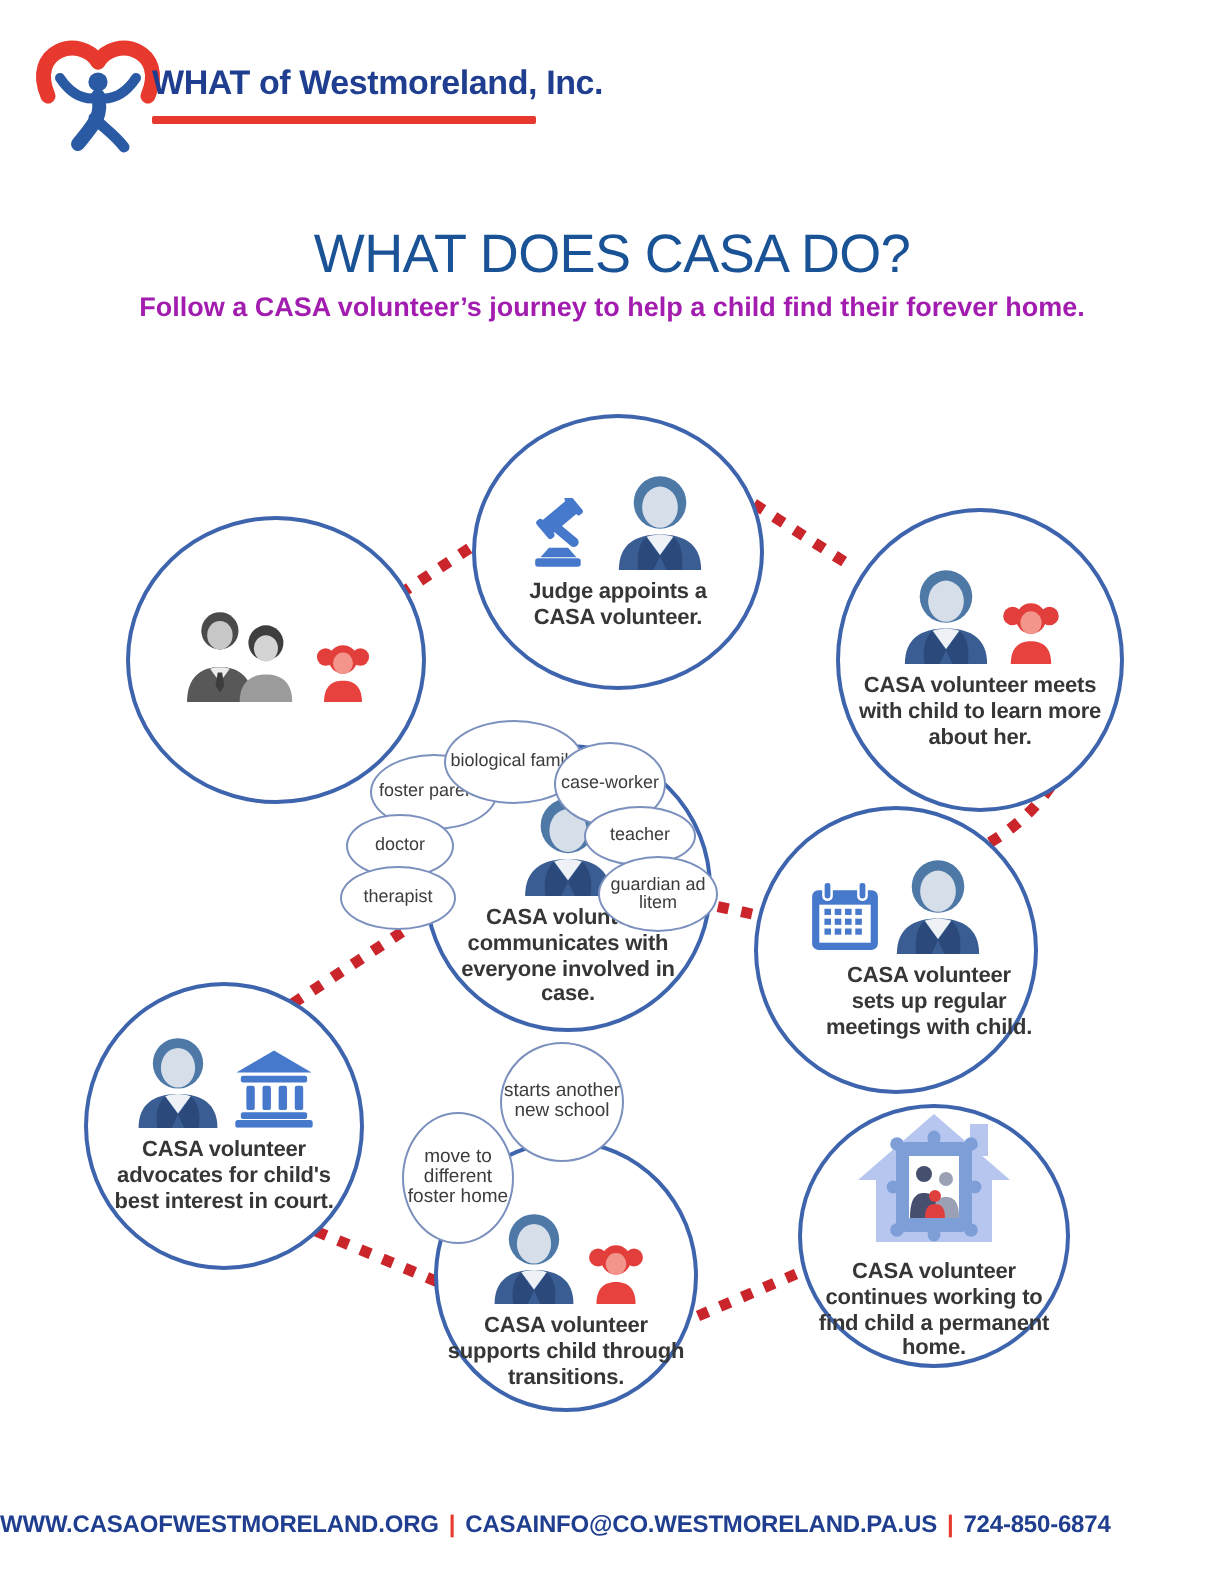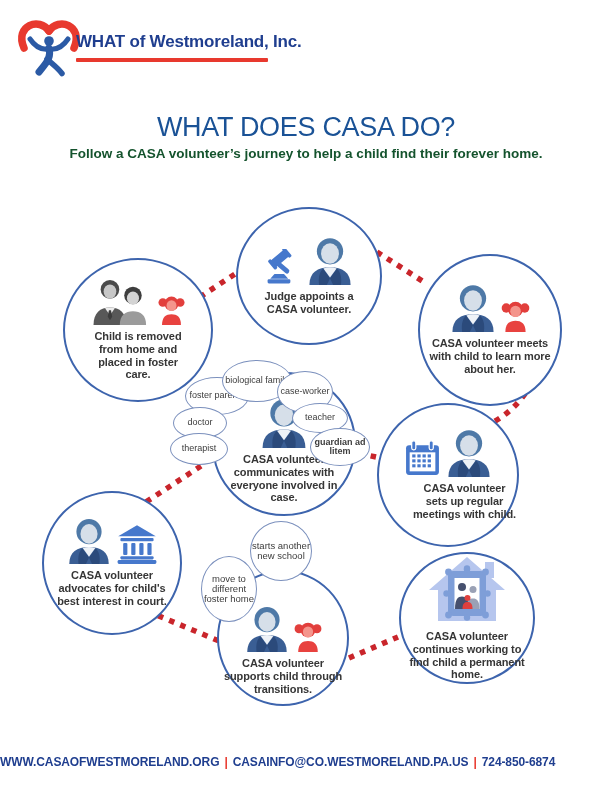--- a/index.html
+++ b/index.html
@@ -6,21 +6,21 @@
   .page{
     position:relative;width:612px;height:792px;margin:0 auto;background:#ffffff;
     font-family:"Liberation Sans",sans-serif;overflow:hidden;
   }
   
   .logo{position:absolute;left:16px;top:14px;width:70px;height:66px;}
   .brand{position:absolute;left:76px;top:32px;font-size:17px;font-weight:700;color:#1f3e8f;letter-spacing:-0.2px;}
   .brand-underline{position:absolute;left:76px;top:58px;width:192px;height:3.5px;background:#e8392e;border-radius:1px;}
   
   .title{position:absolute;left:0;top:112px;width:100%;text-align:center;font-size:27px;font-weight:400;color:#1a5296;letter-spacing:-0.3px;}
-  .subtitle{position:absolute;left:0;top:146px;width:100%;text-align:center;font-size:13.5px;font-weight:700;color:#14532d;}
+  .subtitle{position:absolute;left:0;top:146px;width:100%;text-align:center;font-size:13.5px;font-weight:700;color:#a21caf;}
   
   .connectors{position:absolute;left:0;top:0;width:612px;height:792px;z-index:1;}
   .node{
     position:absolute;box-sizing:border-box;background:#fff;border:2px solid #3d64ad;border-radius:50%;
     display:flex;flex-direction:column;align-items:center;justify-content:center;text-align:center;z-index:2;
   }
   .node-icons{display:flex;align-items:flex-end;justify-content:center;gap:5px;margin-bottom:5px;}
   .node-label{font-weight:700;color:#363636;font-size:11px;line-height:1.18;letter-spacing:-0.1px;}
   .bubble{
     position:absolute;box-sizing:border-box;background:#fff;border:1.3px solid #7b90bd;border-radius:50%;
@@ -166,21 +166,20 @@
 
   <div class="node" style="left:63px;top:258px;width:150px;height:144px;">
     <div class="node-icons">
       <svg width="62" height="46" viewBox="0 0 56 42">
           <use href="#icon-couple"></use>
         </svg>
       <svg width="27" height="30" viewBox="0 0 34 38">
           <use href="#icon-girl"></use>
         </svg>
     </div>
-    <div class="node-label" style="width:104px;">Child is removed from home and placed in foster care.</div>
   </div>
 
   <div class="node" style="left:236px;top:207px;width:146px;height:138px;">
     <div class="node-icons">
       <svg width="36" height="36" viewBox="0 0 34 34">
           <use href="#icon-gavel"></use>
         </svg>
       <svg width="46" height="48" viewBox="0 0 40 42">
           <use href="#icon-woman"></use>
         </svg>
@@ -219,21 +218,21 @@
         </svg>
     </div>
     <div class="node-label" style="width:122px;">CASA volunteer communicates with everyone involved in case.</div>
   </div>
 
   <div class="bubble small" style="left:185px;top:377px;width:64px;height:38px;">foster parents</div>
   <div class="bubble small" style="left:222px;top:360px;width:70px;height:42px;">biological family</div>
   <div class="bubble small" style="left:277px;top:371px;width:56px;height:42px;">case-worker</div>
   <div class="bubble small" style="left:292px;top:403px;width:56px;height:30px;">teacher</div>
   <div class="bubble small" style="left:173px;top:407px;width:54px;height:32px;">doctor</div>
-  <div class="bubble small" style="left:310px;top:428px;width:60px;height:38px;font-weight:bold;">guardian ad litem</div>
+  <div class="bubble small" style="left:299px;top:428px;width:60px;height:38px;">guardian ad litem</div>
   <div class="bubble small" style="left:170px;top:433px;width:58px;height:32px;">therapist</div>
 
   <div class="node" style="left:42px;top:491px;width:140px;height:144px;">
     <div class="node-icons">
       <svg width="44" height="46" viewBox="0 0 40 42">
           <use href="#icon-woman"></use>
         </svg>
       <svg width="42" height="40" viewBox="0 0 38 36">
           <use href="#icon-court"></use>
         </svg>

